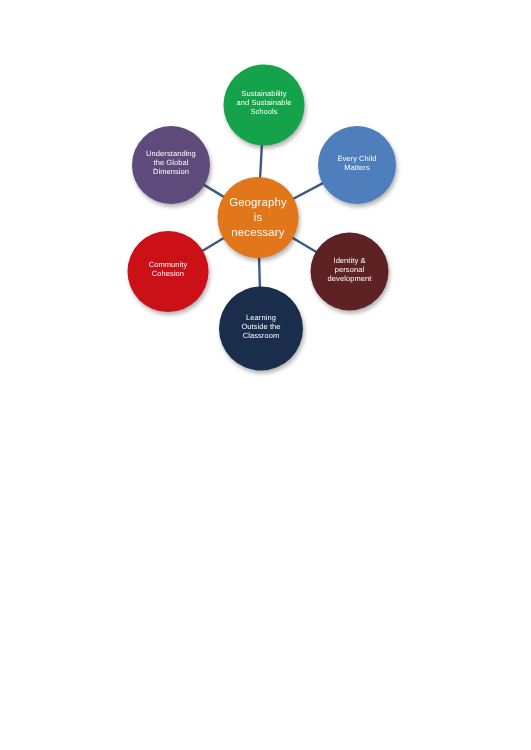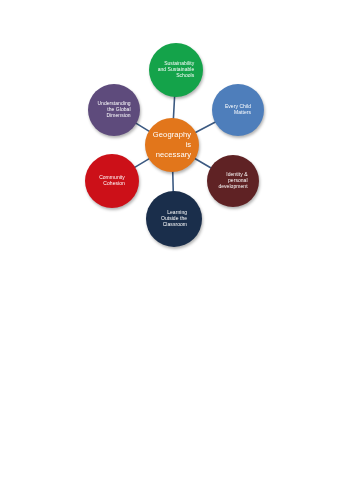--- a/index.html
+++ b/index.html
@@ -55,21 +55,20 @@
     box-shadow: 1px 2px 3px rgba(0,0,0,0.30);
     overflow: hidden;
   }
 
   .node-label {
     display: block;
     line-height: 1.18;
     padding: 0 4px;
     white-space: pre-line;
     color: #ffffff;
-    text-align: right;
   }
 
   .hub {
     font-size: 7.6px;
     letter-spacing: 0.1px;
   }
   .hub .node-label {
     line-height: 1.35;
   }
 

